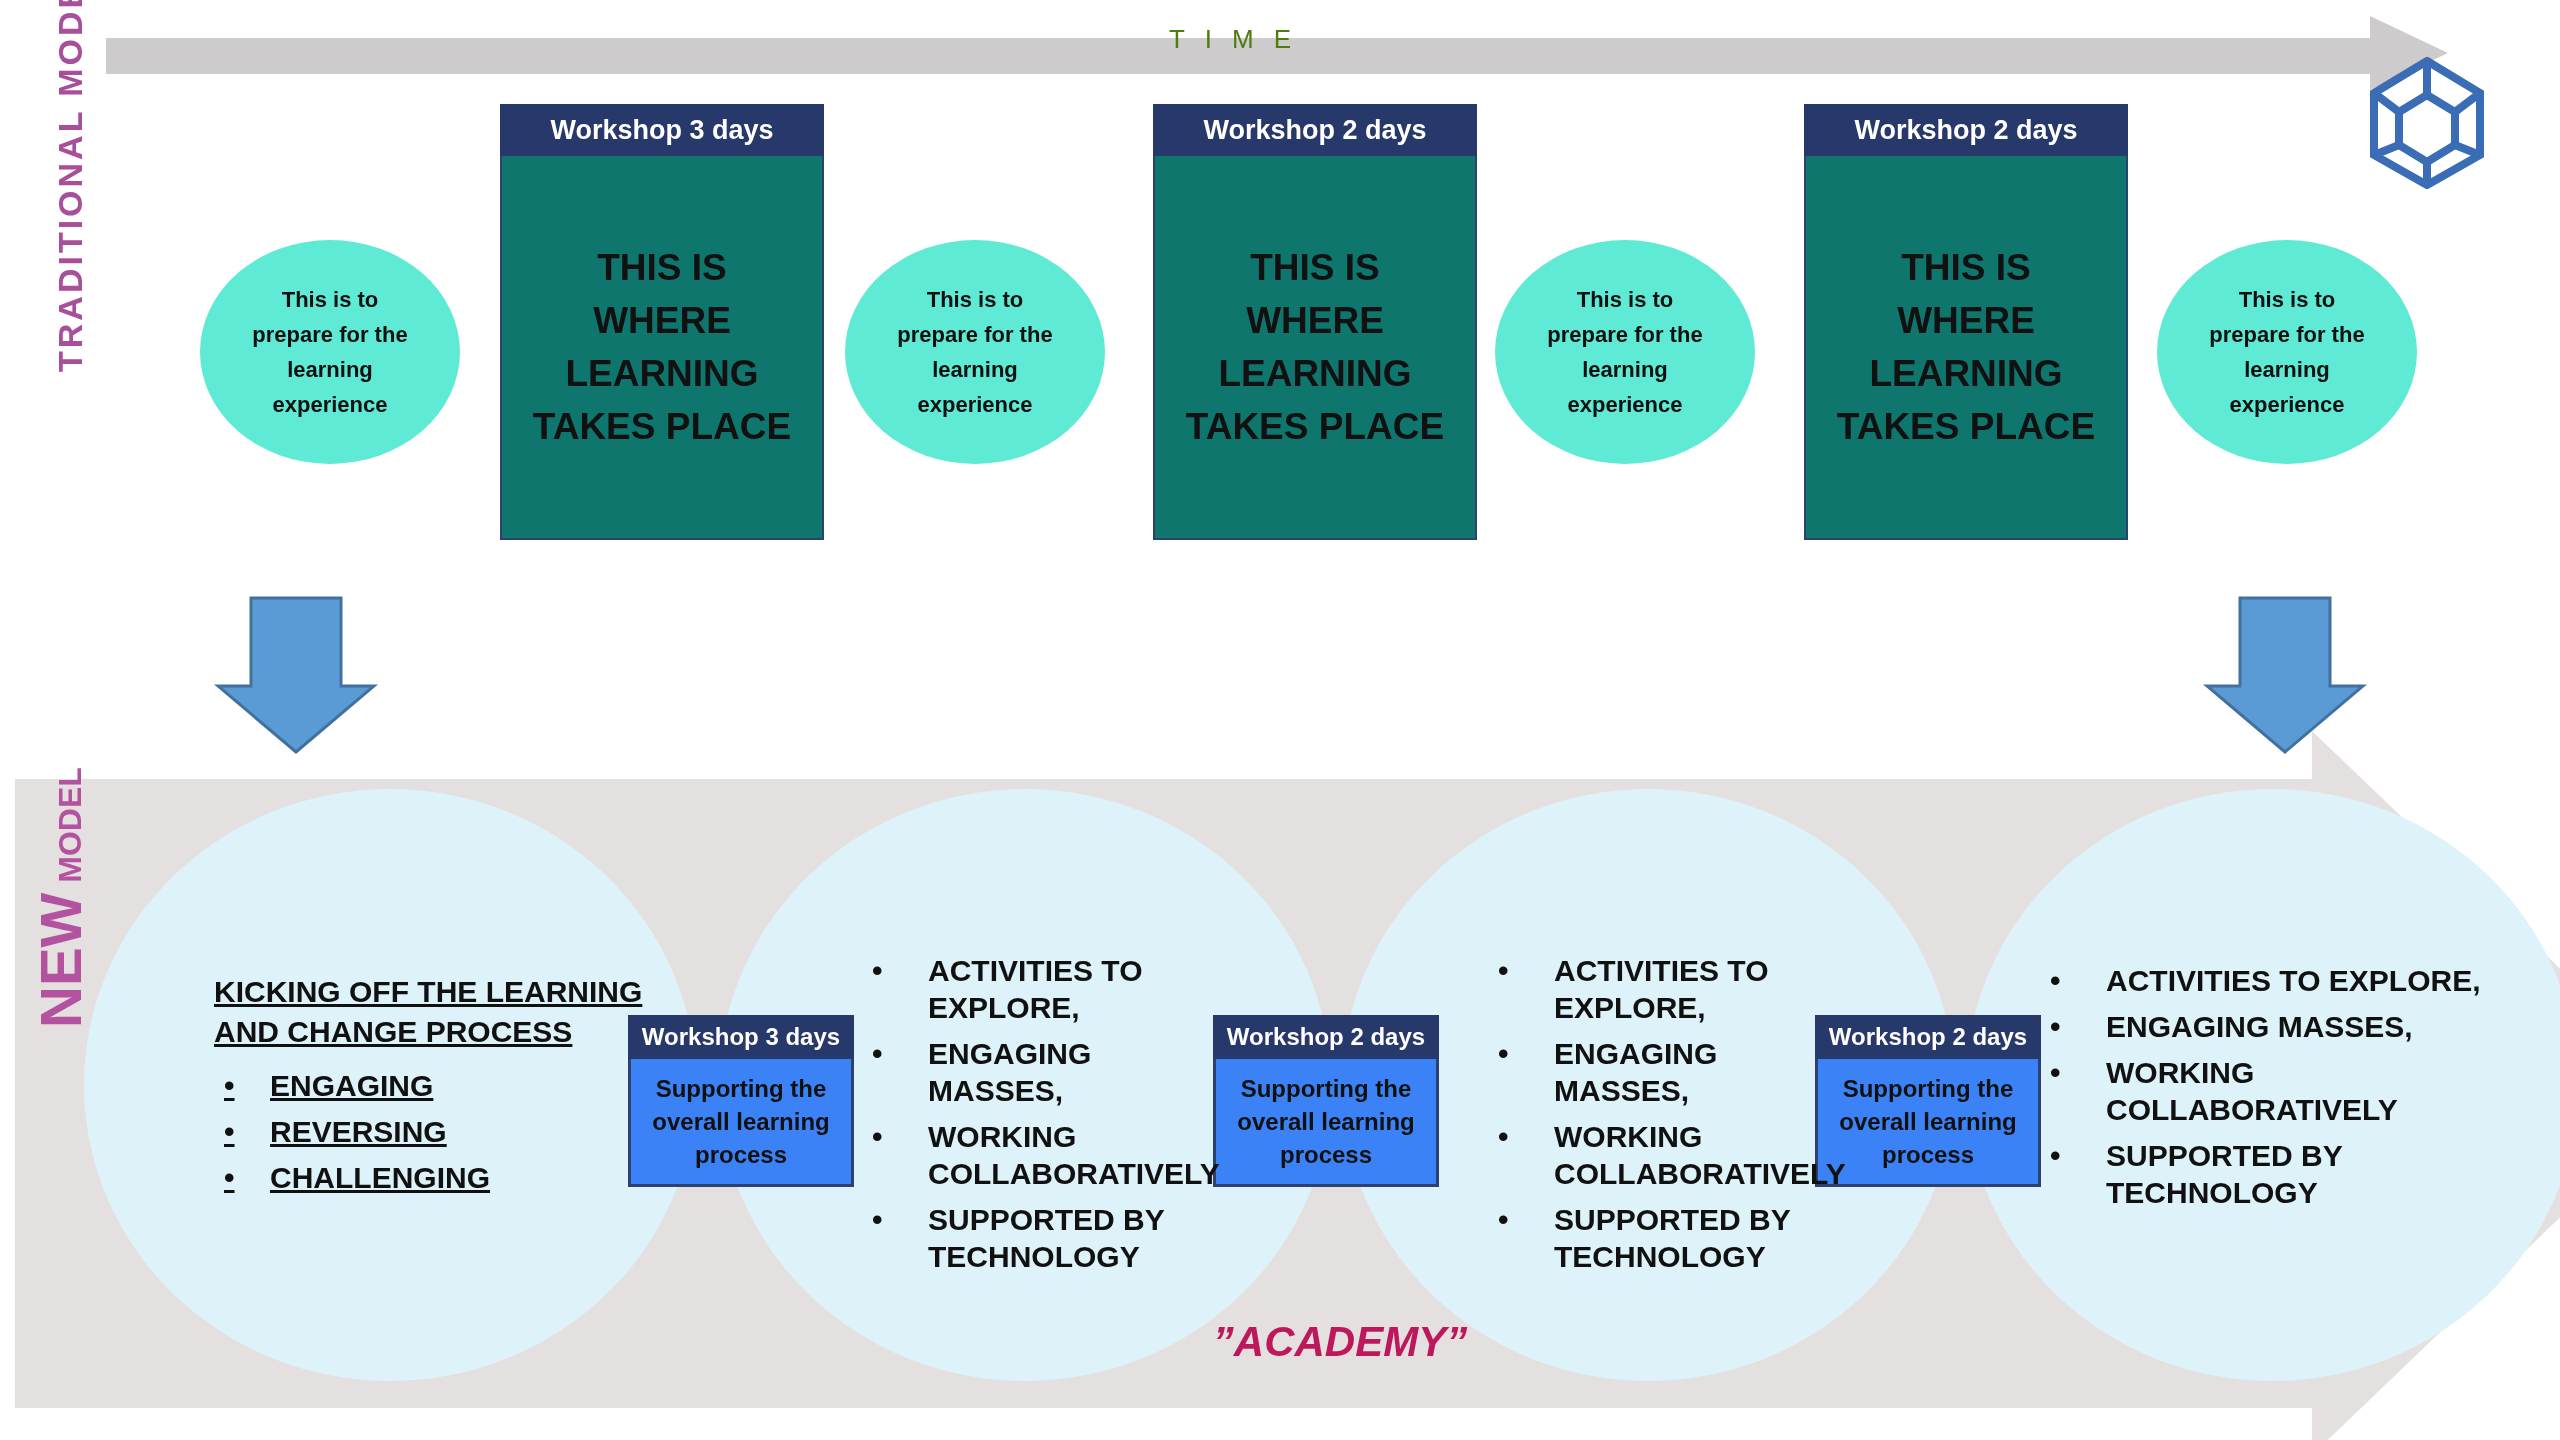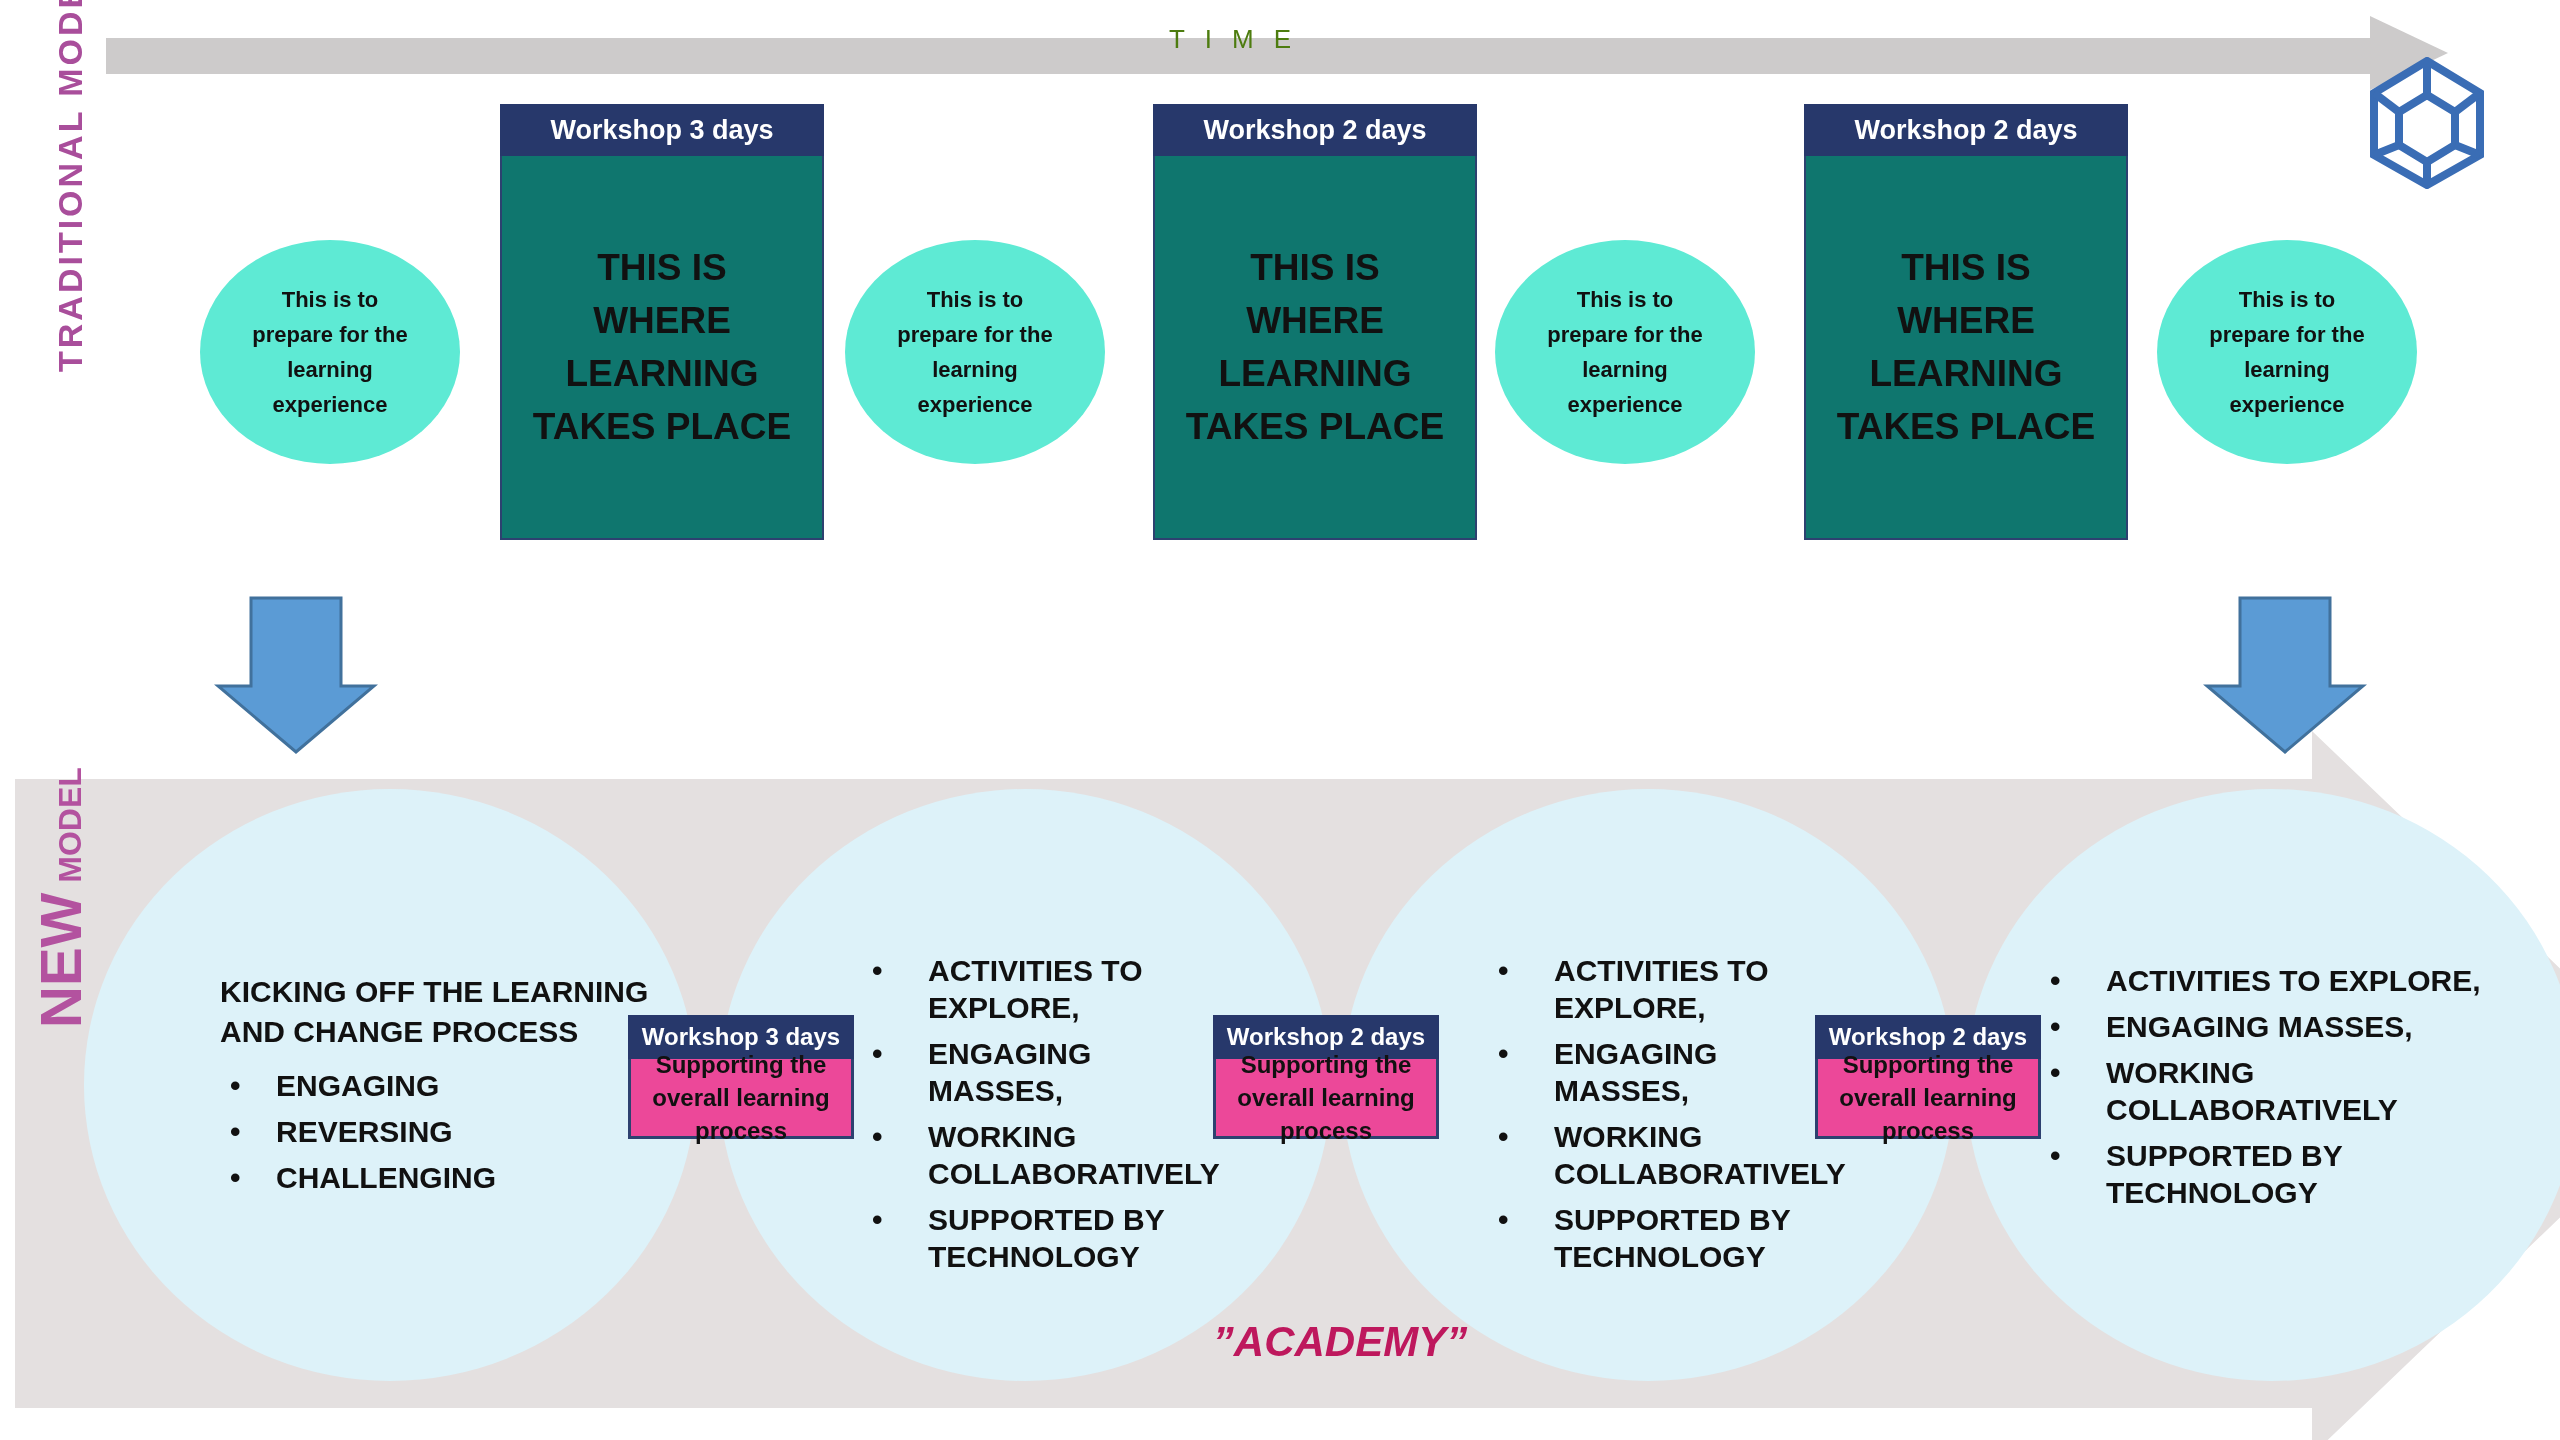--- a/index.html
+++ b/index.html
@@ -63,21 +63,21 @@
   .big-circle{
     width:612px;height:592px;border-radius:50%;background:#ddf2f9;z-index:2;
   }
   .ws-small{width:226px;height:148px;z-index:2;}
   .ws-small .hdr{
     height:44px;background:#27386b;border:2px solid #27386b;box-sizing:border-box;
     color:#fff;font-size:24px;font-weight:bold;
     display:flex;align-items:center;justify-content:center;
   }
   .ws-small .bod{
-    height:80px;background:#ec4899;border:3px solid #2d4170;border-top:none;box-sizing:border-box;
+    height:128px;background:#3b82f6;border:3px solid #2d4170;border-top:none;box-sizing:border-box;
     display:flex;align-items:center;justify-content:center;text-align:center;
     font-size:24px;font-weight:bold;line-height:33px;padding:0 6px;
   }
 
   .txt-block{z-index:2;}
   .txt-block .heading{font-size:30px;font-weight:bold;line-height:40px;}
   .blist{list-style:none;margin:14px 0 0 0;padding:0;}
   .blist li{display:flex;font-size:30px;font-weight:bold;line-height:40px;margin-bottom:6px;}
   .blist li .dot{width:56px;flex:0 0 56px;padding-left:10px;box-sizing:border-box;}
   .alist{list-style:none;margin:0;padding:0;}
@@ -161,21 +161,21 @@
       <span class="big">NEW</span>
       <span class="small">MODEL</span>
     </div>
   </div>
 
   <div class="abs big-circle" style="left:84px;top:789px;"></div>
   <div class="abs big-circle" style="left:719px;top:789px;"></div>
   <div class="abs big-circle" style="left:1342px;top:789px;"></div>
   <div class="abs big-circle" style="left:1966px;top:789px;"></div>
 
-  <div class="abs txt-block" style="left:220px;top:972px;width:460px;">
+  <div class="abs txt-block" style="left:214px;top:972px;width:460px;text-decoration:underline;">
     <div class="heading">KICKING OFF THE LEARNING AND CHANGE PROCESS</div>
     <ul class="blist">
       <li>
           <span class="dot">•</span>
           <span>ENGAGING</span>
         </li>
       <li>
           <span class="dot">•</span>
           <span>REVERSING</span>
         </li>

